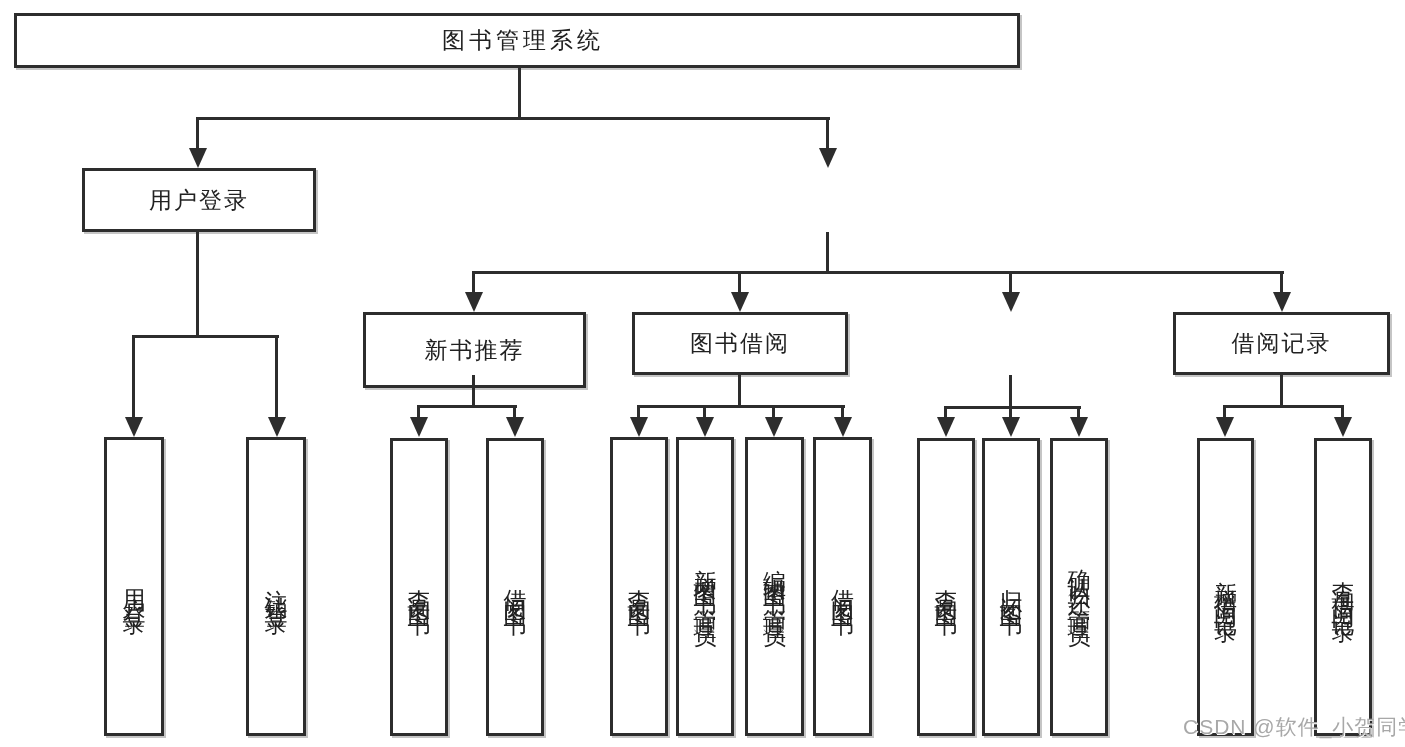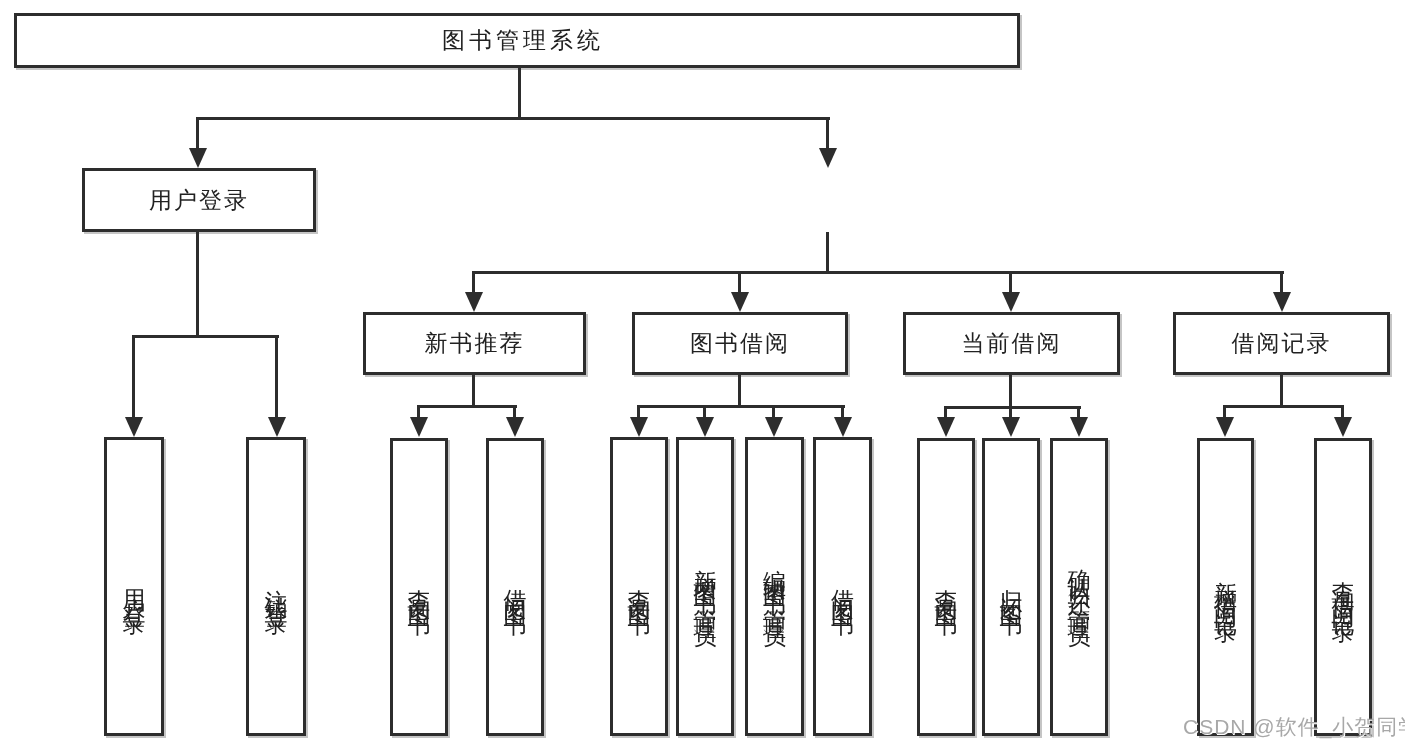--- a/index.html
+++ b/index.html
@@ -84,28 +84,25 @@
   <div class="lh" style="left:472px;top:271px;width:812px;"></div>
   <div class="lv" style="left:472px;top:271px;height:23px;"></div>
   <div class="arr" style="left:465px;top:292px;"></div>
   <div class="lv" style="left:738px;top:271px;height:23px;"></div>
   <div class="arr" style="left:731px;top:292px;"></div>
   <div class="lv" style="left:1009px;top:271px;height:23px;"></div>
   <div class="arr" style="left:1002px;top:292px;"></div>
   <div class="lv" style="left:1280px;top:271px;height:23px;"></div>
   <div class="arr" style="left:1273px;top:292px;"></div>
 
-  <div class="hbox" style="left:363px;top:312px;width:223px;height:63px;">
+  <div class="hbox" style="left:363px;top:312px;width:223px;height:76px;">
     <span>新书推荐</span>
   </div>
   <div class="hbox" style="left:632px;top:312px;width:216px;height:63px;">
     <span>图书借阅</span>
-  </div>
-  <div class="hbox" style="left:903px;top:312px;width:217px;height:63px;">
-    <span>当前借阅</span>
   </div>
   <div class="hbox" style="left:1173px;top:312px;width:217px;height:63px;">
     <span>借阅记录</span>
   </div>
 
   <div class="lv" style="left:472px;top:375px;height:30px;"></div>
   <div class="lh" style="left:417px;top:405px;width:100px;"></div>
   <div class="lv" style="left:417px;top:405px;height:14px;"></div>
   <div class="arr" style="left:410px;top:417px;"></div>
   <div class="lv" style="left:513px;top:405px;height:14px;"></div>

